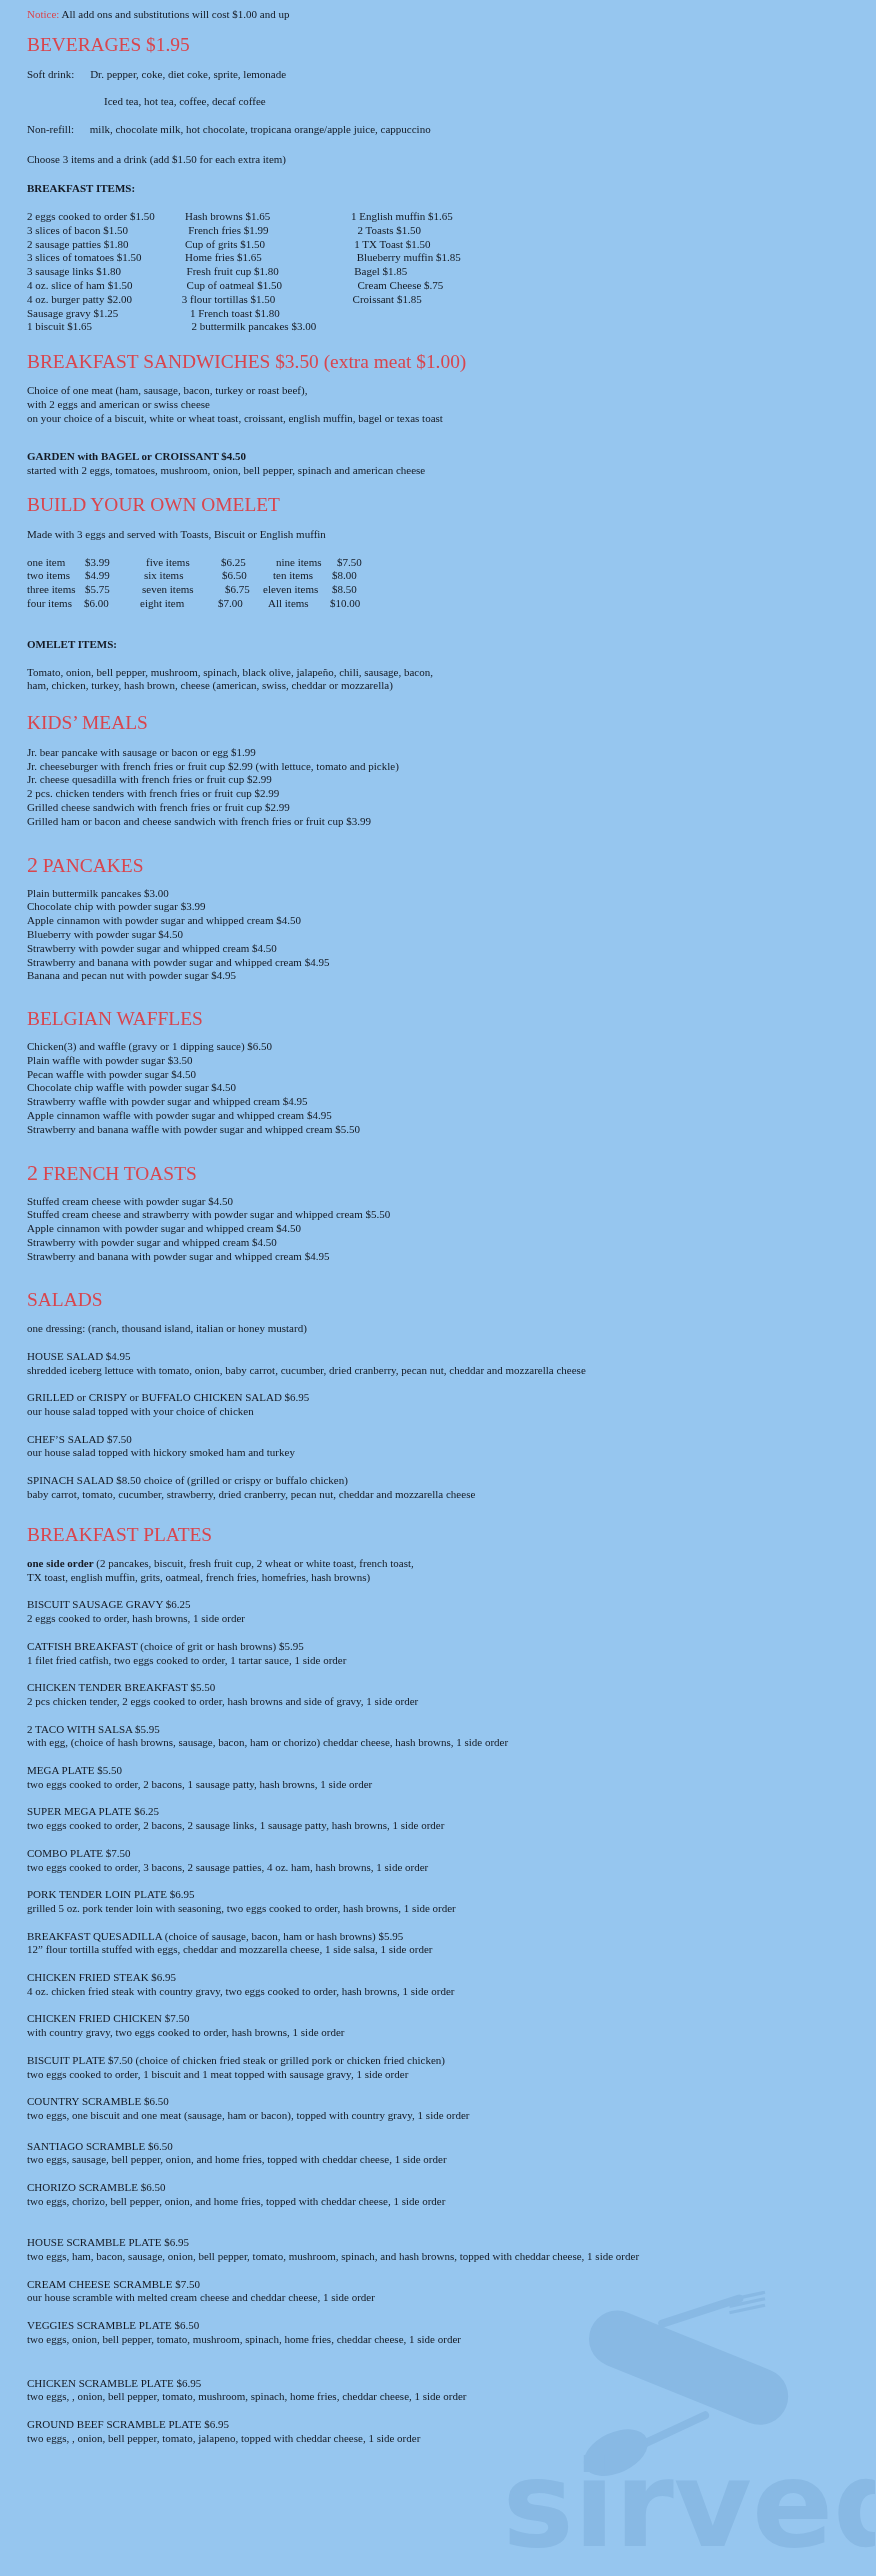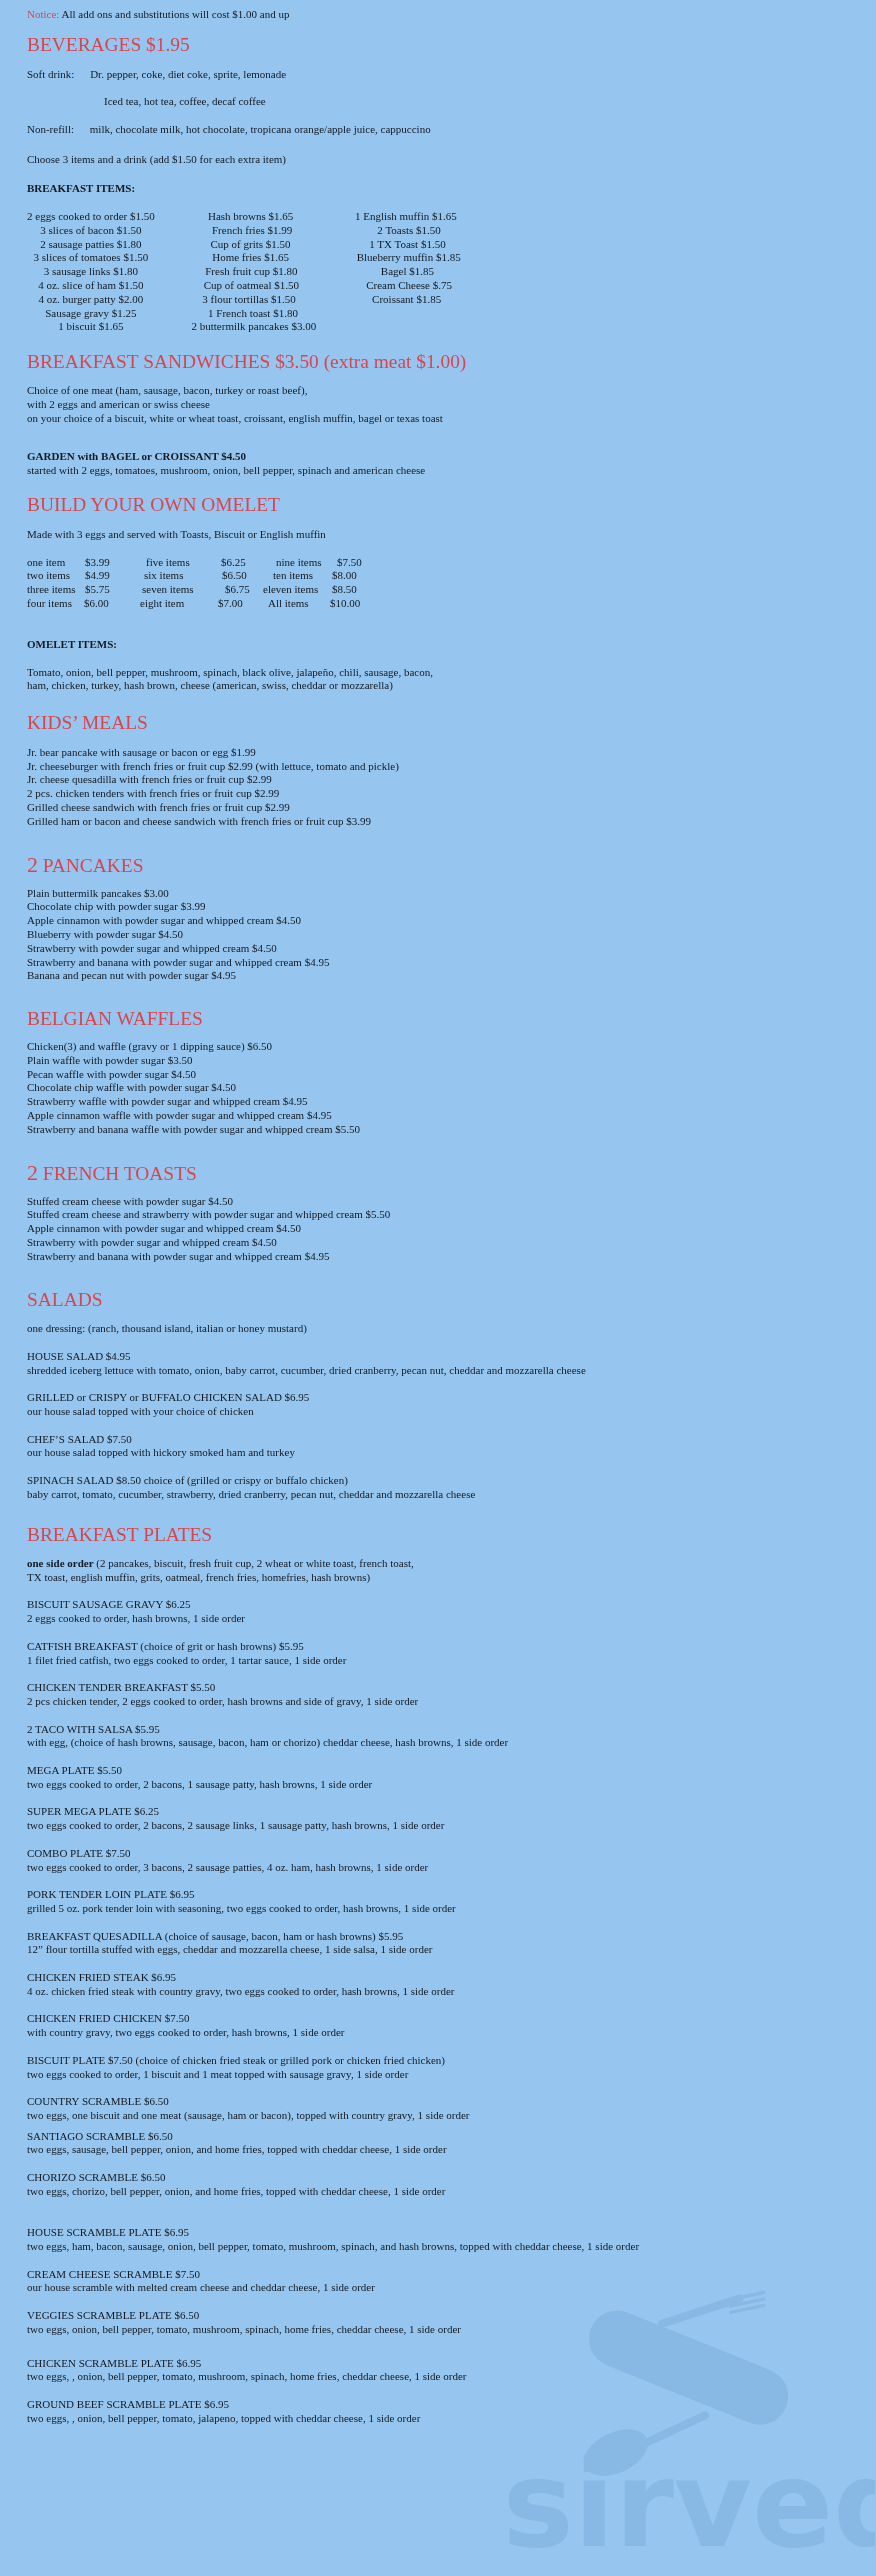--- a/index.html
+++ b/index.html
@@ -14,21 +14,21 @@
       position: relative;
       overflow: hidden;
     }
     .page { position: relative; padding-left: 27px; padding-top: 8px; z-index: 1; }
     .red { color: #d9454d; }
     .h1 { color: #d9454d; font-size: 19.4px; line-height: 24px; font-weight: normal; margin: 0; }
     .notice-line2 { padding-left: 42px; }
     .sec { position: relative; }
     .bold { font-weight: bold; }
     .abs { position: absolute; white-space: nowrap; }
-    .col { position: absolute; top: 0; text-align: center; }
+    .col { position: absolute; top: 0; }
     .col div { white-space: nowrap; }
     .line { white-space: nowrap; }
     .watermark {
       position: absolute; left: 486px; top: 2218px; width: 389px; height: 356px;
       z-index: 0; pointer-events: none;
     }
   </style>
 </head>
 <body>
 
@@ -273,41 +273,41 @@
         <div class="line">with country gravy, two eggs cooked to order, hash browns, 1 side order</div>
       </div>
     <div style="margin-top:13.8px;">
         <div class="line">BISCUIT PLATE $7.50 (choice of chicken fried steak or grilled pork or chicken fried chicken)</div>
         <div class="line">two eggs cooked to order, 1 biscuit and 1 meat topped with sausage gravy, 1 side order</div>
       </div>
     <div style="margin-top:13.8px;">
         <div class="line">COUNTRY SCRAMBLE $6.50</div>
         <div class="line">two eggs, one biscuit and one meat (sausage, ham or bacon), topped with country gravy, 1 side order</div>
       </div>
-    <div style="margin-top:7px;">
+    <div style="margin-top:17px;">
         <div class="line">SANTIAGO SCRAMBLE $6.50</div>
         <div class="line">two eggs, sausage, bell pepper, onion, and home fries, topped with cheddar cheese, 1 side order</div>
       </div>
     <div style="margin-top:13.8px;">
         <div class="line">CHORIZO SCRAMBLE $6.50</div>
         <div class="line">two eggs, chorizo, bell pepper, onion, and home fries, topped with cheddar cheese, 1 side order</div>
       </div>
     <div style="margin-top:27.5px;">
         <div class="line">HOUSE SCRAMBLE PLATE $6.95</div>
         <div class="line">two eggs, ham, bacon, sausage, onion, bell pepper, tomato, mushroom, spinach, and hash browns, topped with cheddar cheese, 1 side order</div>
       </div>
     <div style="margin-top:13.8px;">
         <div class="line">CREAM CHEESE SCRAMBLE $7.50</div>
         <div class="line">our house scramble with melted cream cheese and cheddar cheese, 1 side order</div>
       </div>
     <div style="margin-top:13.8px;">
         <div class="line">VEGGIES SCRAMBLE PLATE $6.50</div>
         <div class="line">two eggs, onion, bell pepper, tomato, mushroom, spinach, home fries, cheddar cheese, 1 side order</div>
       </div>
-    <div style="margin-top:20px;">
+    <div style="margin-top:30px;">
         <div class="line">CHICKEN SCRAMBLE PLATE $6.95</div>
         <div class="line">two eggs, , onion, bell pepper, tomato, mushroom, spinach, home fries, cheddar cheese, 1 side order</div>
       </div>
     <div style="margin-top:13.8px;">
         <div class="line">GROUND BEEF SCRAMBLE PLATE $6.95</div>
         <div class="line">two eggs, , onion, bell pepper, tomato, jalapeno, topped with cheddar cheese, 1 side order</div>
       </div>
   </div>
 
 </div>

